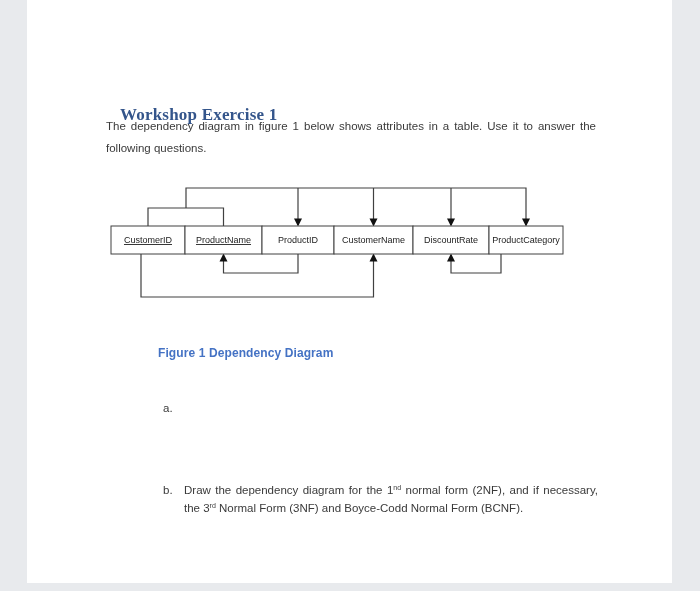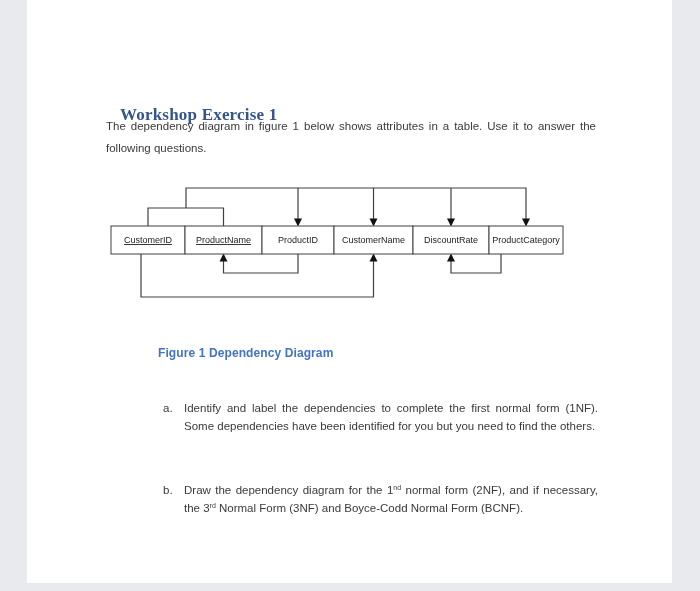--- a/index.html
+++ b/index.html
@@ -91,19 +91,18 @@
   <text x="198" y="68">ProductID</text>
   <text x="273.5" y="68">CustomerName</text>
   <text x="351" y="68">DiscountRate</text>
   <text x="426" y="68">ProductCategory</text>
 </svg>
 
 <div class="fig-caption">Figure 1 Dependency Diagram</div>
 
 <div class="qitem" id="q-a">
   <span class="qmarker">a.</span>
-  <span>Identify and label the dependencies to complete the first normal form (1NF). Some dependencies have been identified for you but you need to find the others.</span>
 </div>
 
 <div class="qitem" id="q-b">
   <span class="qmarker">b.</span>
   <span>Draw the dependency diagram for the 1</span><sup>nd</sup><span> normal form (2NF), and if necessary, the 3</span><sup>rd</sup><span> Normal Form (3NF) and Boyce-Codd Normal Form (BCNF).</span>
 </div>
 
 </body></html>

